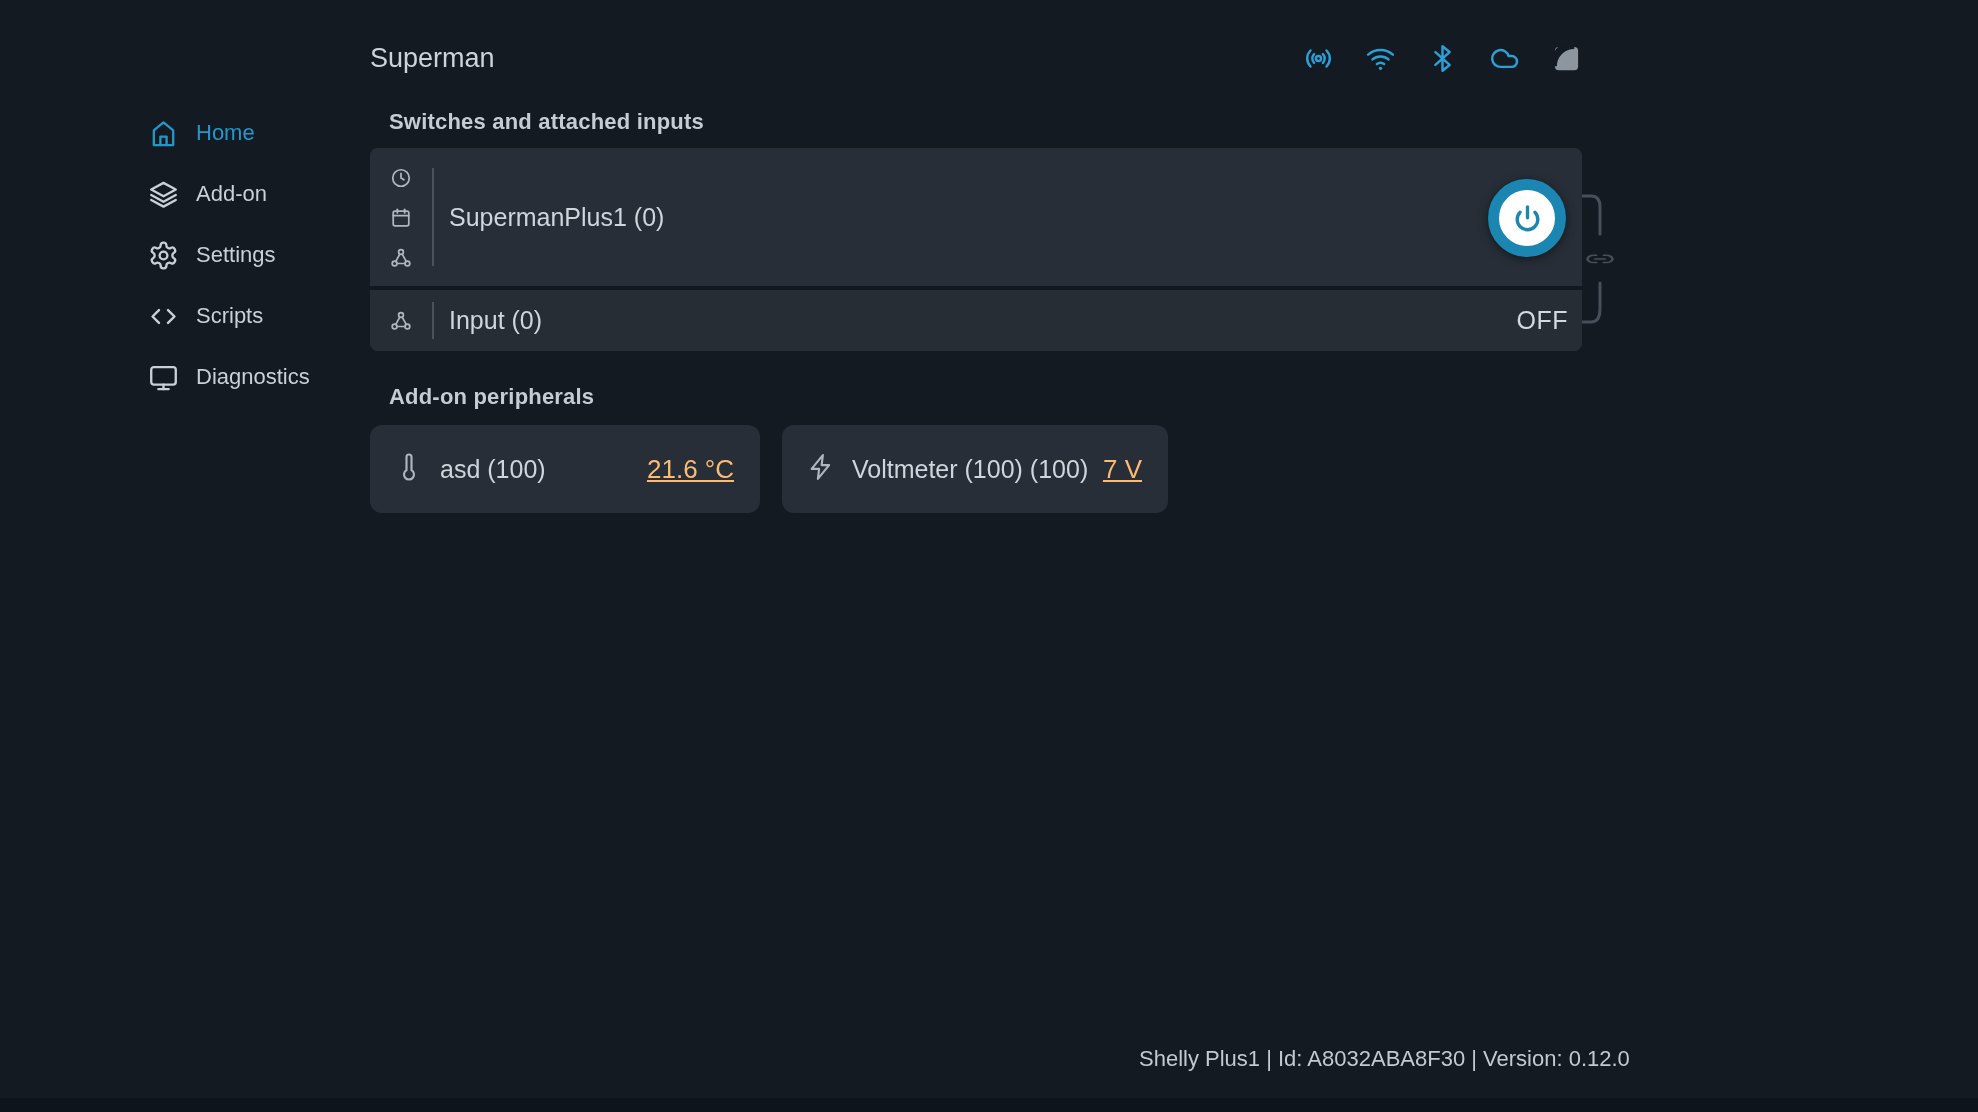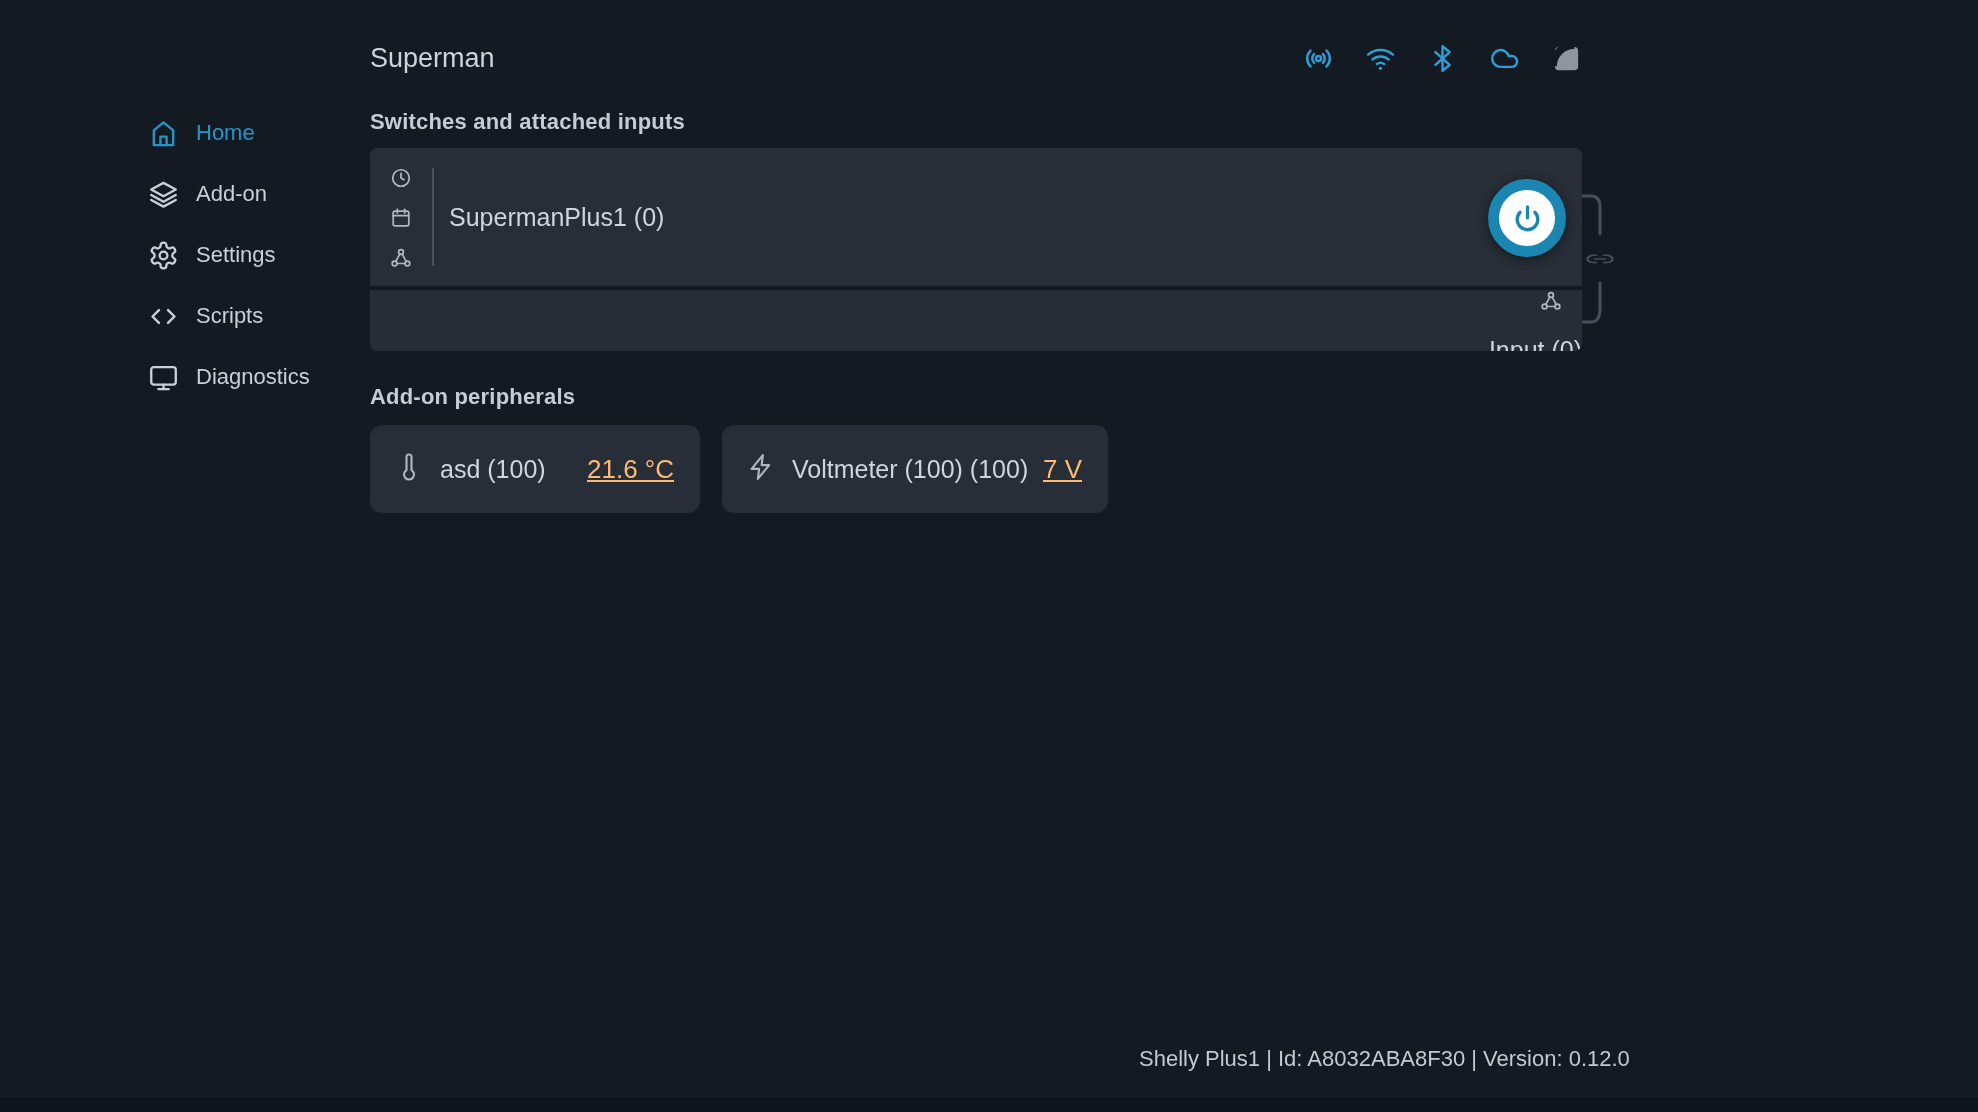--- a/index.html
+++ b/index.html
@@ -33,21 +33,21 @@
   .header-row {
     margin-top:40px; height:36px;
     display:flex; align-items:center; justify-content:space-between;
   }
   .page-title { font-size:27px; font-weight:400; color:#ccd3da; }
   .status-icons { display:flex; align-items:center; gap:31px; }
   .status-icons .st-icon { width:31px; height:31px; color:#2b9fd6; }
   .status-icons .st-icon.gray { color:#8d959f; }
 
   .section-heading {
-    font-size:22px; font-weight:bold; color:#c5ccd3; letter-spacing:0.2px;
+    font-size:22px; font-weight:bold; color:#c5ccd3; letter-spacing:0.2px;margin-left:19px;
   }
   .heading-switches { margin-top:33px; }
   .heading-peripherals { margin-top:33px; }
 
   
   .switch-card-wrap { position:relative; margin-top:13px; width:1212px; }
   .switch-card {
     background:#272e37; border-radius:8px; overflow:hidden; width:100%;
   }
   .row-switch {
@@ -63,40 +63,40 @@
   .power-btn {
     position:absolute; top:31px; right:16px;
     width:78px; height:78px; border-radius:50%;
     background:#ffffff; border:11px solid #1a86b1;
     display:flex; align-items:center; justify-content:center;
     box-shadow:0 2px 10px rgba(0,0,0,.5); cursor:pointer;
   }
   .power-btn svg { width:31px; height:31px; color:#1a86b1; }
   .row-sep { height:4px; background:#12181f; }
   .row-input {
-    height:61px; display:flex; align-items:flex-end; background:#262d35; position:relative;flex-direction:column;
+    height:61px; display:flex; align-items:center; background:#262d35; position:relative;
   }
   .row-input .icon-cell { width:62px; display:flex; justify-content:center; }
   .row-input .mini-icon { width:22px; height:22px; color:#aeb6be; }
   .row-input .v-divider { align-self:stretch; margin:12px 0; }
   .row-input .row-label { margin-left:15px; font-size:25px; color:#ced5db; flex:1; }
   .input-state { margin-right:14px; font-size:25px; color:#d3d9df; letter-spacing:0.5px; }
 
   
   .link-bracket {
     position:absolute; left:100%; top:41px; width:42px; height:142px; color:#47505a;
   }
 
   
   .peripheral-row { margin-top:15px; display:flex; gap:22px; }
   .peripheral-card {
     height:88px; background:#272e37; border-radius:12px;
     display:flex; align-items:center; padding:0 26px 0 24px; cursor:pointer;
   }
-  .peripheral-card.temp { width:330px; }
+  .peripheral-card.temp { width:390px; }
   .peripheral-card.volt { width:386px; }
   .peripheral-card .p-icon { width:30px; height:34px; color:#aeb6be; margin-right:16px; }
   .peripheral-card .p-label { font-size:25px; color:#ced5db; }
   .peripheral-card .p-value { margin-left:auto; font-size:26px; color:#fdba74; white-space:nowrap;text-decoration:underline; }
 
   
   .footer-info {
     position:absolute; left:1139px; top:1046px;
     font-size:22px; color:#c2c9d1;
   }

